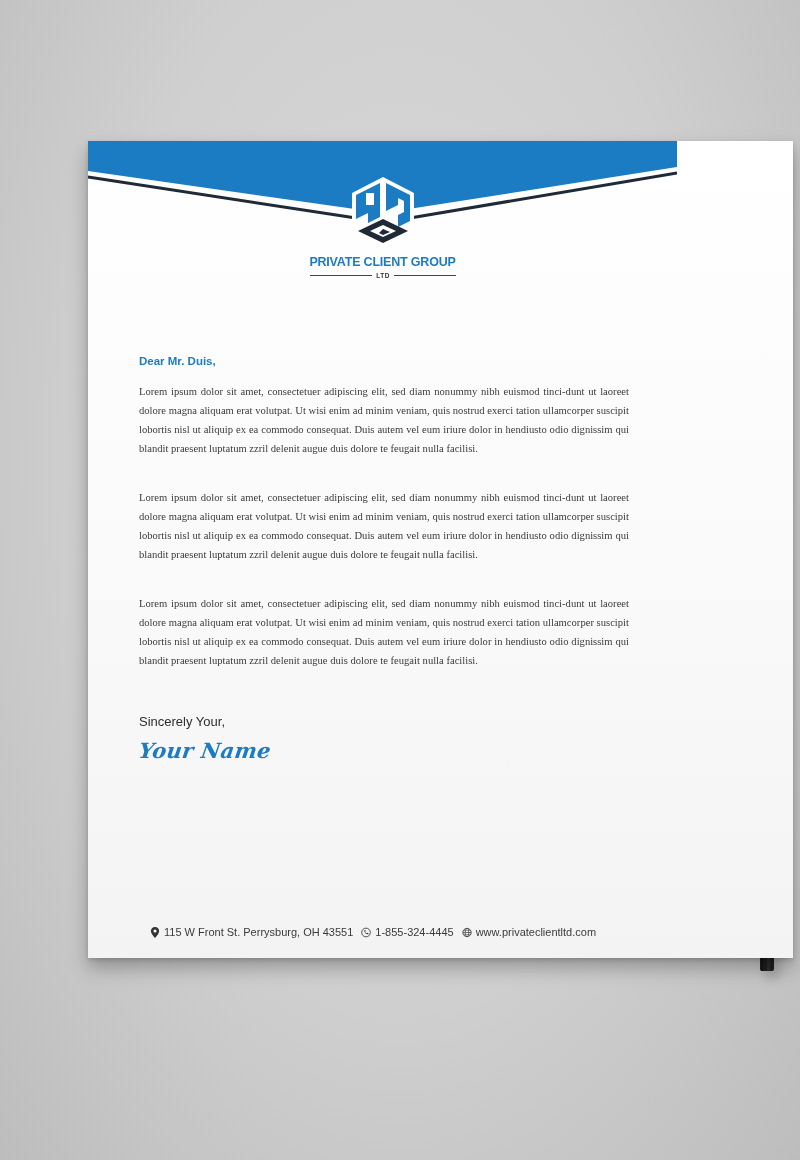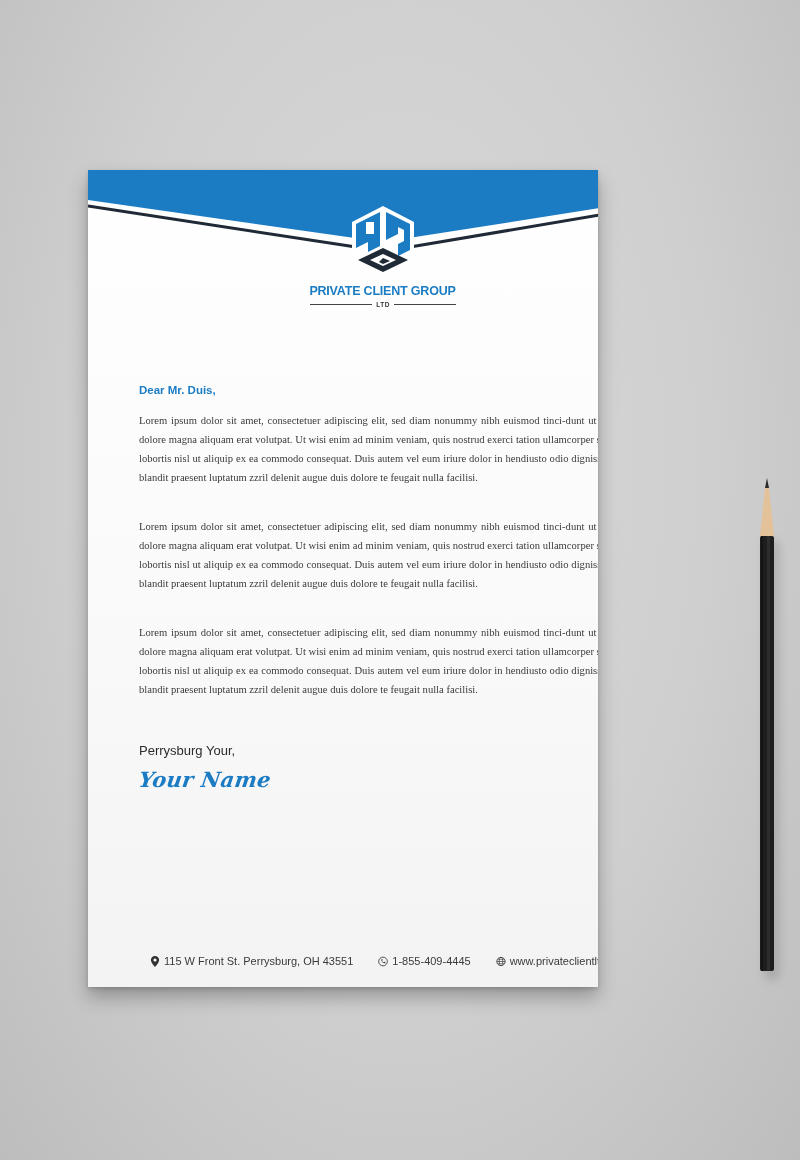--- a/index.html
+++ b/index.html
@@ -2,21 +2,21 @@
 <html><head>
 <meta charset="utf-8">
 <style>
   html, body { margin: 0; padding: 0; }
   body {
     width: 800px; height: 1160px; overflow: hidden; position: relative;
     background: radial-gradient(ellipse at 50% 40%, #d9d9d9 0%, #cfcfcf 55%, #bdbdbd 100%);
     font-family: "Liberation Sans", sans-serif;
   }
   .paper {
-    position: absolute; left: 88px; top: 170px; width: 510px; height: 817px;
+    position: absolute; left: 88px; top: 141px; width: 705px; height: 817px;
     background: linear-gradient(180deg, #ffffff 0%, #f9f9f9 60%, #f3f3f3 100%);
     box-shadow: 0 10px 18px rgba(0,0,0,0.28), 0 2px 4px rgba(0,0,0,0.15);
     overflow: hidden;
   }
   .header-art { position: absolute; left: 0; top: 0; width: 589px; height: 100px; }
   .logo { position: absolute; left: 258px; top: 34px; width: 74px; height: 74px; }
   .brand {
     position: absolute; left: 0; width: 589px; top: 114px; text-align: center;
     color: #1b7cc4; font-weight: bold; font-size: 12.5px; letter-spacing: -0.2px;
   }
@@ -36,21 +36,21 @@
   .p1 { top: 241px; }
   .p2 { top: 347px; }
   .p3 { top: 453px; }
   .closing { position: absolute; left: 51px; top: 573px; font-size: 13px; color: #2c2c2c; }
   .signature {
     position: absolute; left: 51px; top: 597px; font-size: 21px; font-style: italic;
     font-weight: bold; color: #1b7cc4; font-family: "DejaVu Serif", serif; letter-spacing: 0.3px;
     transform: skewX(-8deg);
   }
   .footer {
-    position: absolute; left: 62px; top: 785px; display: flex; align-items: center; gap: 21px;
+    position: absolute; left: 62px; top: 785px; display: flex; align-items: center; gap: 4px;
     font-size: 11px; color: #3a3a3a; white-space: nowrap;
   }
   .footer .ico { width: 10px; height: 11px; display: inline-block; }
   .footer .item { display: inline-flex; align-items: center; gap: 4px; margin-right: 4px; }
   .pencil { position: absolute; left: 758px; top: 478px; width: 18px; height: 495px; }
   .pencil-shadow {
     position: absolute; left: 764px; top: 540px; width: 16px; height: 440px;
     background: rgba(0,0,0,0.12); filter: blur(4px); border-radius: 6px;
   }
 </style>
@@ -90,37 +90,37 @@
     <span class="rule"></span>
     <span class="ltd">LTD</span>
     <span class="rule"></span>
   </div>
 
   <div class="salutation">Dear Mr. Duis,</div>
   <div class="body-text p1">Lorem ipsum dolor sit amet, consectetuer adipiscing elit, sed diam nonummy nibh euismod tinci-dunt ut laoreet dolore magna aliquam erat volutpat. Ut wisi enim ad minim veniam, quis nostrud exerci tation ullamcorper suscipit lobortis nisl ut aliquip ex ea commodo consequat. Duis autem vel eum iriure dolor in hendiusto odio dignissim qui blandit praesent luptatum zzril delenit augue duis dolore te feugait nulla facilisi.</div>
   <div class="body-text p2">Lorem ipsum dolor sit amet, consectetuer adipiscing elit, sed diam nonummy nibh euismod tinci-dunt ut laoreet dolore magna aliquam erat volutpat. Ut wisi enim ad minim veniam, quis nostrud exerci tation ullamcorper suscipit lobortis nisl ut aliquip ex ea commodo consequat. Duis autem vel eum iriure dolor in hendiusto odio dignissim qui blandit praesent luptatum zzril delenit augue duis dolore te feugait nulla facilisi.</div>
   <div class="body-text p3">Lorem ipsum dolor sit amet, consectetuer adipiscing elit, sed diam nonummy nibh euismod tinci-dunt ut laoreet dolore magna aliquam erat volutpat. Ut wisi enim ad minim veniam, quis nostrud exerci tation ullamcorper suscipit lobortis nisl ut aliquip ex ea commodo consequat. Duis autem vel eum iriure dolor in hendiusto odio dignissim qui blandit praesent luptatum zzril delenit augue duis dolore te feugait nulla facilisi.</div>
 
-  <div class="closing">Perrysburg Your,</div>
+  <div class="closing">Sincerely Your,</div>
   <div class="signature">Your Name</div>
 
   <div class="footer">
     <span class="item">
       <svg class="ico" viewBox="0 0 10 12">
         <path d="M5 0 C2.2 0 0.5 2 0.5 4.3 C0.5 7.2 5 12 5 12 C5 12 9.5 7.2 9.5 4.3 C9.5 2 7.8 0 5 0 Z" fill="#333"></path>
         <circle cx="5" cy="4.3" r="1.7" fill="#fff"></circle>
       </svg>
       <span>115 W Front St. Perrysburg, OH 43551</span>
     </span>
     <span class="item">
       <svg class="ico" viewBox="0 0 12 12">
         <circle cx="6" cy="6" r="5.2" fill="none" stroke="#333" stroke-width="1"></circle>
         <path d="M4 3.2 L5.2 3 L5.6 4.6 L4.8 5.2 C5.2 6.2 5.8 6.8 6.8 7.2 L7.4 6.4 L9 6.8 L8.8 8 C6 8.4 3.6 6 4 3.2 Z" fill="#333"></path>
       </svg>
-      <span>1-855-409-4445</span>
+      <span>1-855-324-4445</span>
     </span>
     <span class="item">
       <svg class="ico" viewBox="0 0 12 12">
         <circle cx="6" cy="6" r="5" fill="none" stroke="#333" stroke-width="1"></circle>
         <ellipse cx="6" cy="6" rx="2.2" ry="5" fill="none" stroke="#333" stroke-width="0.8"></ellipse>
         <line x1="1" y1="6" x2="11" y2="6" stroke="#333" stroke-width="0.8"></line>
         <line x1="2" y1="3.5" x2="10" y2="3.5" stroke="#333" stroke-width="0.6"></line>
         <line x1="2" y1="8.5" x2="10" y2="8.5" stroke="#333" stroke-width="0.6"></line>
       </svg>
       <span>www.privateclientltd.com</span>

